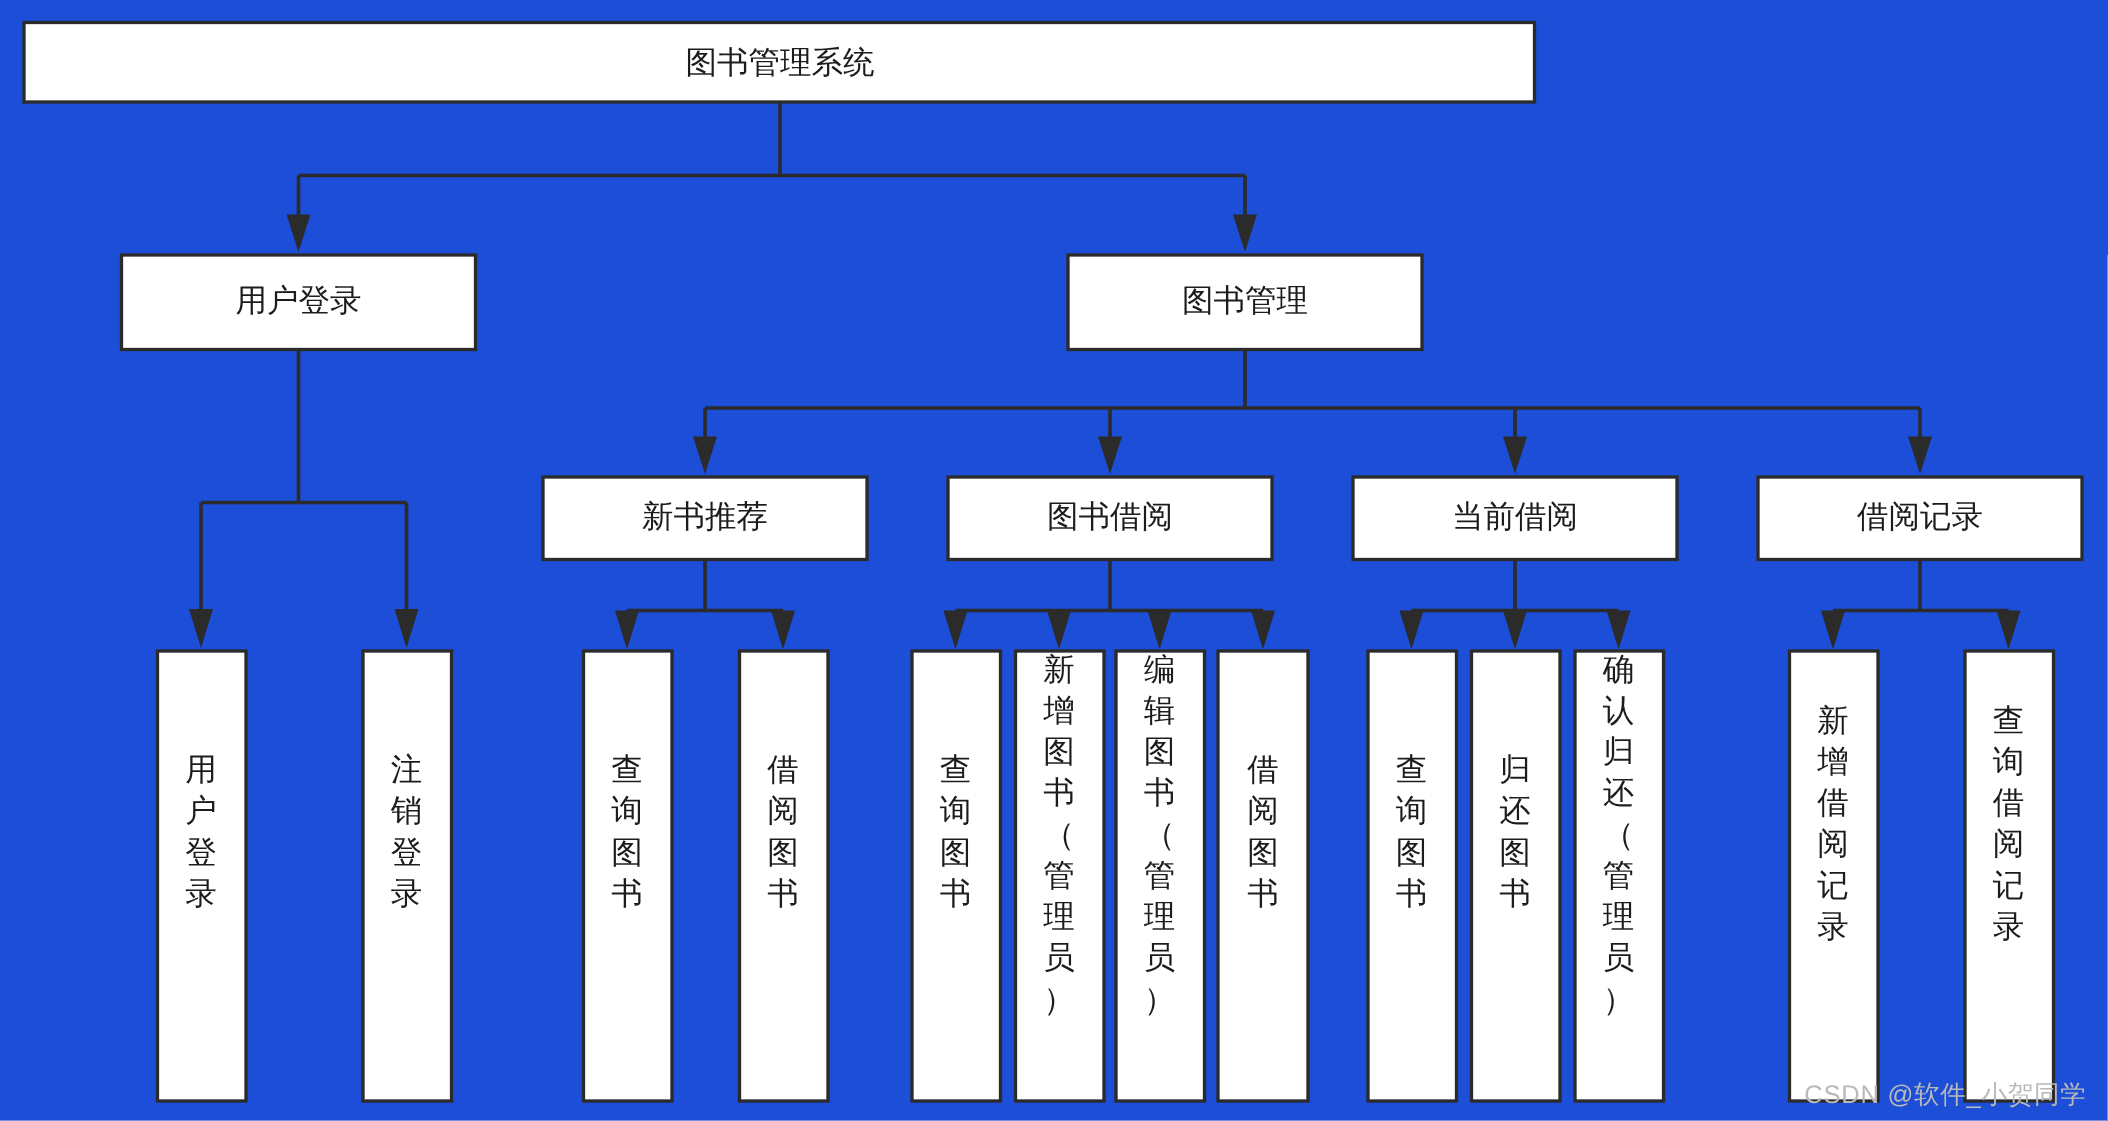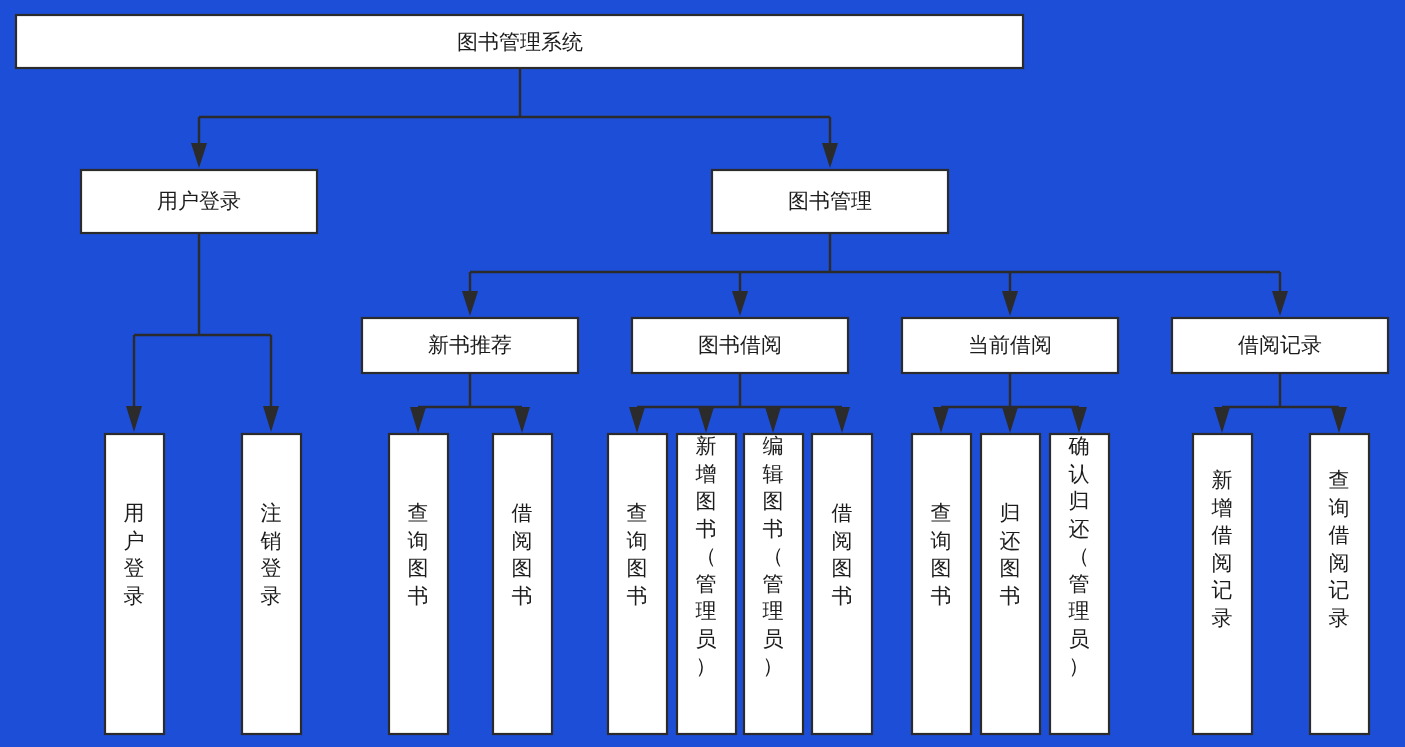--- a/index.html
+++ b/index.html
@@ -212,13 +212,14 @@
       <rect class="node-box" x="1193" y="434" width="59" height="300"></rect>
       <text class="node-label-v" x="1222" y="487"><tspan x="1222" y="487" text-anchor="middle">新</tspan><tspan x="1222" y="514.5" text-anchor="middle">增</tspan><tspan x="1222" y="542" text-anchor="middle">借</tspan><tspan x="1222" y="569.5" text-anchor="middle">阅</tspan><tspan x="1222" y="597" text-anchor="middle">记</tspan><tspan x="1222" y="624.5" text-anchor="middle">录</tspan></text>
     </g>
     <g>
       <rect class="node-box" x="1310" y="434" width="59" height="300"></rect>
       <text class="node-label-v" x="1339" y="487"><tspan x="1339" y="487" text-anchor="middle">查</tspan><tspan x="1339" y="514.5" text-anchor="middle">询</tspan><tspan x="1339" y="542" text-anchor="middle">借</tspan><tspan x="1339" y="569.5" text-anchor="middle">阅</tspan><tspan x="1339" y="597" text-anchor="middle">记</tspan><tspan x="1339" y="624.5" text-anchor="middle">录</tspan></text>
     </g>
 
   </svg>
 
+  <div class="watermark">CSDN @软件_小贺同学</div>
 </div>
 
 </body></html>

